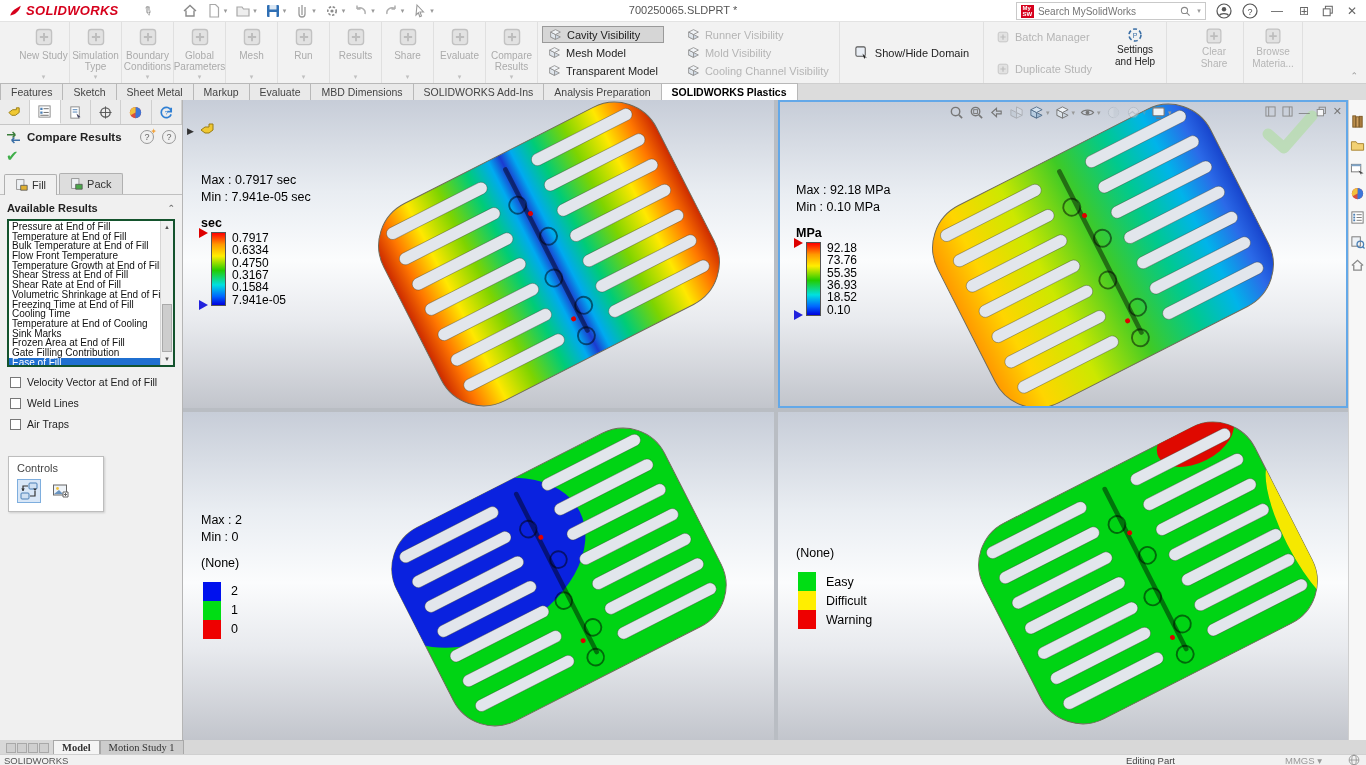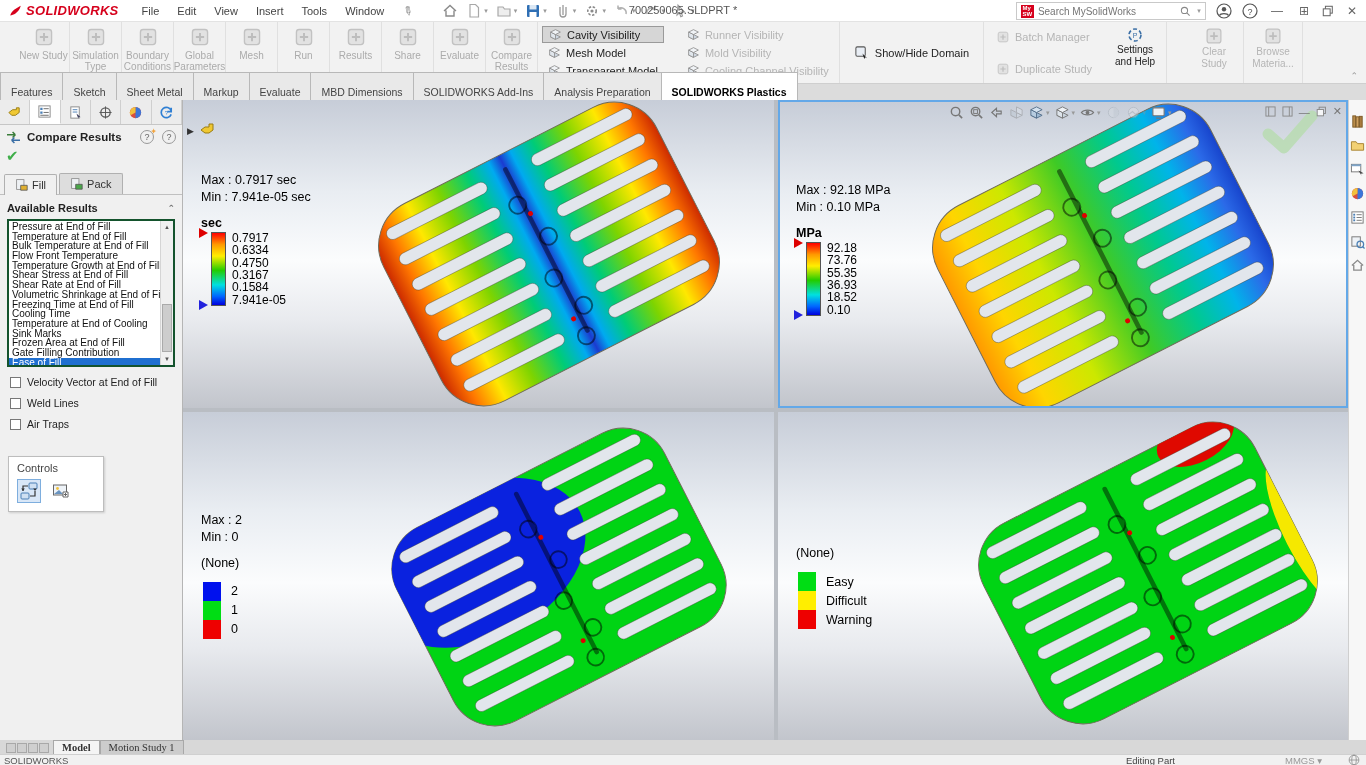--- a/index.html
+++ b/index.html
@@ -42,21 +42,21 @@
   .bigbtn { display:flex; flex-direction:column; align-items:center; padding:4px 6px; font-size:10px;
     line-height:1.15; text-align:center; border-right:1px solid #e0e0e0; }
   .bigbtn.enabled { color:#222; } .bigbtn.disabled { color:#b5b5b5; }
   .domain-btn { display:flex; align-items:center; gap:6px; padding:0 14px; font-size:11px; color:#222;
     border-right:1px solid #e0e0e0; }
   .ribbon-collapse { position:absolute; right:8px; bottom:2px; color:#999; font-size:9px; }
 
   
   .cadtabs { position:absolute; left:0; top:84px; width:1366px; height:16px; background:#dcdcdc;
     display:flex; align-items:flex-end; }
-  .cadtab { padding:13px 10px 2px; font-size:10.5px; color:#444; background:#e9e9e9;
+  .cadtab { padding:2px 10px 2px; font-size:10.5px; color:#444; background:#e9e9e9;
     border:1px solid #b8b8b8; border-bottom:none; margin-right:-1px; }
   .cadtab.active { background:#fff; color:#000; font-weight:bold; position:relative; z-index:2; }
 
   
   .lpanel { position:absolute; left:0; top:100px; width:183px; height:640px; background:#f0f0f0;
     border-right:1px solid #b5b5b5; }
   .ptabstrip { display:flex; height:25px; background:#f0f0f0; border-bottom:1px solid #c6c6c6; }
   .ptab { flex:1; display:flex; align-items:center; justify-content:center; border-right:1px solid #cfcfcf; background:#ececec; }
   .ptab.active { background:#fff; border-bottom:1px solid #fff; }
   .pm-header { display:flex; align-items:center; gap:6px; padding:5px 6px 3px; }
@@ -145,28 +145,20 @@
 
 <div class="app">
 
   <div class="menubar">
     <div class="logo">
       <svg width="15" height="14" viewBox="0 0 16 16">
           <path d="M2 13 C5 13 12 10 14 2 C10 4 3 8 2 13 Z" fill="#d6001c"></path>
         </svg>
       <span class="logo-text">SOLIDWORKS</span>
     </div>
-    <div style="display:flex;">
-        <span class="menu-item">File</span>
-        <span class="menu-item">Edit</span>
-        <span class="menu-item">View</span>
-        <span class="menu-item">Insert</span>
-        <span class="menu-item">Tools</span>
-        <span class="menu-item">Window</span>
-      </div>
     <span class="pin-icon">✎</span>
     <div class="qat">
         <span class="tool">
           <svg width="16" height="16" viewBox="0 0 16 16">
             <path d="M2 8 L8 2.5 L14 8 M4 7.5 V13 H12 V7.5" fill="none" stroke="#8a8a8a" stroke-width="1.4"></path>
           </svg>
         </span>
         <span class="tool">
           <svg width="16" height="16" viewBox="0 0 16 16">
             <path d="M4 1.5 H9.5 L12.5 4.5 V14 H4 Z" fill="#fff" stroke="#a8a8a8" stroke-width="1.2"></path>
@@ -435,21 +427,21 @@
           <text x="9" y="12" font-size="7" text-anchor="middle" fill="#3a6ea5" font-family="Liberation Sans">P</text>
         </svg>
       <span style="width:50px;">Settings and Help</span>
     </div>
     <div class="rgroup">
         <div class="bigbtn disabled">
           <svg width="20" height="20" viewBox="0 0 16 16">
             <rect x="2.5" y="2.5" width="11" height="11" rx="2" fill="#e2e2e2" stroke="#c2c2c2"></rect>
             <path d="M5 8 h6 M8 5 v6" stroke="#bdbdbd" stroke-width="1.4"></path>
           </svg>
-          <span style="width:46px;">Clear Study</span>
+          <span style="width:46px;">Clear Share</span>
         </div>
         <div class="bigbtn disabled">
           <svg width="20" height="20" viewBox="0 0 16 16">
             <rect x="2.5" y="2.5" width="11" height="11" rx="2" fill="#e2e2e2" stroke="#c2c2c2"></rect>
             <path d="M5 8 h6 M8 5 v6" stroke="#bdbdbd" stroke-width="1.4"></path>
           </svg>
           <span style="width:46px;">Browse Materia...</span>
         </div>
       </div>
     <span class="ribbon-collapse">⌃</span>

